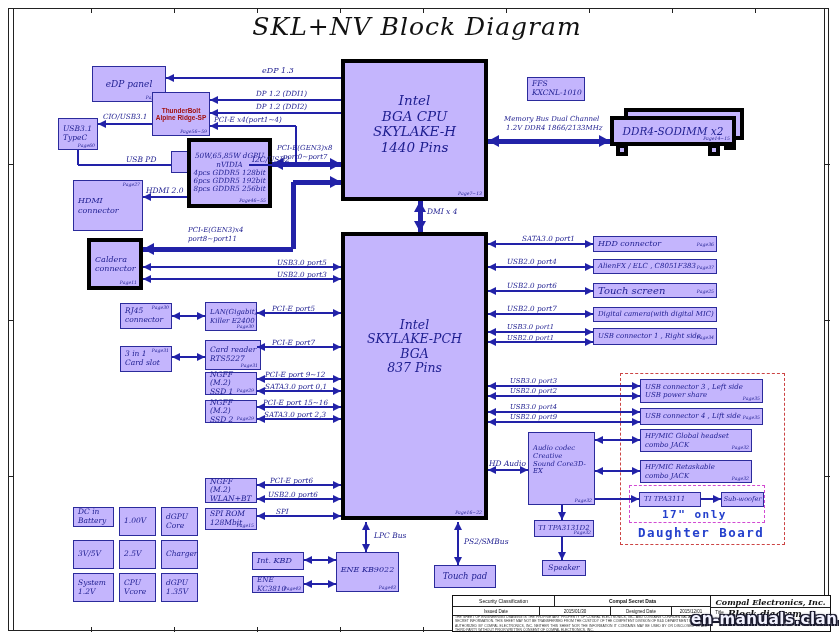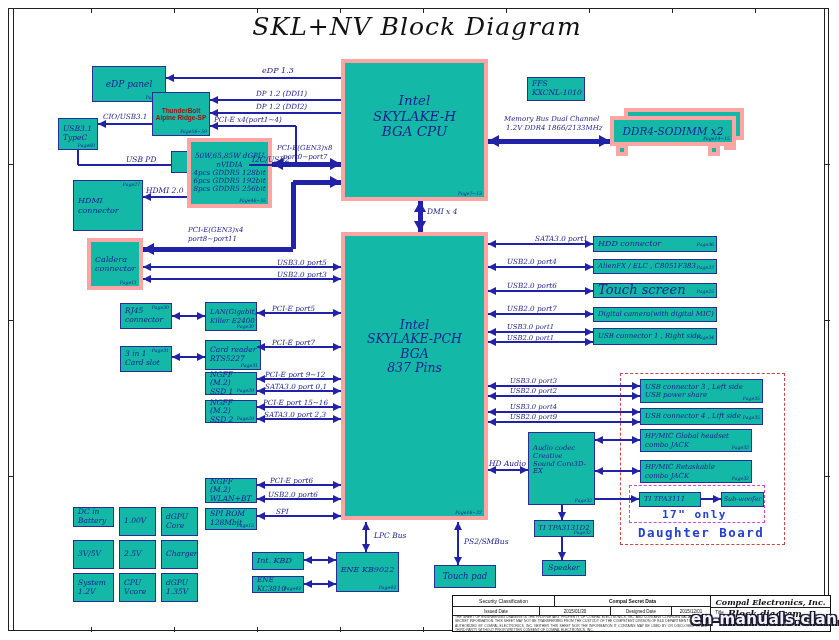--- a/index.html
+++ b/index.html
@@ -2,23 +2,23 @@
 <html><head>
 <meta charset="utf-8">
 <style>
   html,body{margin:0;padding:0;background:#fff}
   #stage{position:relative;width:839px;height:640px;background:#ffffff;overflow:hidden;
          font-family:"DejaVu Serif","Liberation Serif",serif}
   .frame{position:absolute;left:8px;top:8px;width:821px;height:623px;border:1.2px solid #222;box-sizing:border-box}
   .fline{position:absolute;background:#222}
   .title{position:absolute;left:252px;top:12px;width:330px;height:34px;text-align:center;
          font-style:italic;font-size:25px;color:#111;letter-spacing:1px}
-  .node{position:absolute;box-sizing:border-box;border:1.4px solid #2b2b9c;background:#14b8a6;
+  .node{position:absolute;box-sizing:border-box;border:1.4px solid #2b2b9c;background:#c4b5fd;
         display:flex;align-items:center;justify-content:center;color:#1d1d8f}
-  .node.thick{border:4px solid #fca5a5}
+  .node.thick{border:4px solid #000000}
   .node.tp{align-items:flex-start}
   .node.dash-red{border:1.4px dashed #cc4444;background:transparent}
   .node.dash-magenta{border:1.4px dashed #d24ad2;background:transparent}
   .nlines{font-style:italic;line-height:1.15;text-align:center;width:100%}
   .nlines.al{text-align:left;padding-left:4px;box-sizing:border-box}
   .tbtext .nlines{font-family:"Liberation Sans",sans-serif;font-style:normal;font-weight:bold;color:#a21212}
   .pg{position:absolute;right:2px;bottom:1px;font-size:4.6px;font-style:italic;color:#1d1d8f;white-space:nowrap}
   .pg-tr{top:1px;bottom:auto}
   .pg-r{bottom:auto;top:50%;transform:translateY(-50%)}
   .hl,.vl{position:absolute;background:#2222a8}
@@ -122,22 +122,23 @@
         <div>nVIDIA</div>
         <div>4pcs GDDR5 128bit</div>
         <div>6pcs GDDR5 192bit</div>
         <div>8pcs GDDR5 256bit</div>
       </div>
       <div class="pg">Page46~55</div>
     </div>
     <div class="node thick tp" style="left: 341px; top: 59px; width: 147px; height: 142px; padding-top: 30px;">
       <div class="nlines" style="font-size: 13.5px;">
         <div>Intel</div>
+        <div>BGA CPU</div>
         <div>SKYLAKE-H</div>
-        <div>BGA CPU</div>
+        <div>1440 Pins</div>
       </div>
       <div class="pg">Page7~13</div>
     </div>
     <div class="node" style="left: 527px; top: 77px; width: 58px; height: 24px;">
       <div class="nlines al" style="font-size: 7.5px;">
         <div>FFS</div>
         <div>KXCNL-1010</div>
       </div>
     </div>
     <div class="node thick" style="left: 624px; top: 108px; width: 120px; height: 32px;"></div>
@@ -227,21 +228,21 @@
       </div>
       <div class="pg pg-r">Page36</div>
     </div>
     <div class="node" style="left: 593px; top: 259px; width: 124px; height: 15px;">
       <div class="nlines al" style="font-size: 7px;">
         <div>AlienFX / ELC , C8051F383</div>
       </div>
       <div class="pg pg-r">Page37</div>
     </div>
     <div class="node" style="left: 593px; top: 283px; width: 124px; height: 15px;">
-      <div class="nlines al" style="font-size: 13px; font-style: italic;">
+      <div class="nlines al" style="font-size: 10px; font-style: italic;">
         <div>Touch screen</div>
       </div>
       <div class="pg pg-r">Page25</div>
     </div>
     <div class="node" style="left: 593px; top: 307px; width: 124px; height: 15px;">
       <div class="nlines al" style="font-size: 7px; font-style: italic;">
         <div>Digital camera(with digital MIC)</div>
       </div>
     </div>
     <div class="node" style="left: 593px; top: 328px; width: 124px; height: 17px;">
@@ -527,21 +528,21 @@
     <div class="lbl" style="left: 277px; top: 270px; font-size: 7.2px;">USB2.0 port3</div>
     <div class="lbl" style="left: 272px; top: 304px; font-size: 7.2px;">PCI-E port5</div>
     <div class="lbl" style="left: 272px; top: 338px; font-size: 7.2px;">PCI-E port7</div>
     <div class="lbl" style="left: 265px; top: 370px; font-size: 7.2px;">PCI-E port 9~12</div>
     <div class="lbl" style="left: 265px; top: 382px; font-size: 7.2px;">SATA3.0 port 0,1</div>
     <div class="lbl" style="left: 263px; top: 398px; font-size: 7.2px;">PCI-E port 15~16</div>
     <div class="lbl" style="left: 264px; top: 410px; font-size: 7.2px;">SATA3.0 port 2,3</div>
     <div class="lbl" style="left: 270px; top: 476px; font-size: 7.2px;">PCI-E port6</div>
     <div class="lbl" style="left: 268px; top: 490px; font-size: 7.2px;">USB2.0 port6</div>
     <div class="lbl" style="left: 276px; top: 507px; font-size: 7.2px;">SPI</div>
-    <div class="lbl" style="left: 535px; top: 234px; font-size: 7.2px;">SATA3.0 port1</div>
+    <div class="lbl" style="left: 522px; top: 234px; font-size: 7.2px;">SATA3.0 port1</div>
     <div class="lbl" style="left: 507px; top: 257px; font-size: 7.2px;">USB2.0 port4</div>
     <div class="lbl" style="left: 507px; top: 281px; font-size: 7.2px;">USB2.0 port6</div>
     <div class="lbl" style="left: 507px; top: 304px; font-size: 7.2px;">USB2.0 port7</div>
     <div class="lbl" style="left: 507px; top: 323px; font-size: 6.8px;">USB3.0 port1</div>
     <div class="lbl" style="left: 507px; top: 334px; font-size: 6.8px;">USB2.0 port1</div>
     <div class="lbl" style="left: 510px; top: 377px; font-size: 6.8px;">USB3.0 port3</div>
     <div class="lbl" style="left: 510px; top: 387px; font-size: 6.8px;">USB2.0 port2</div>
     <div class="lbl" style="left: 510px; top: 403px; font-size: 6.8px;">USB3.0 port4</div>
     <div class="lbl" style="left: 510px; top: 413px; font-size: 6.8px;">USB2.0 port9</div>
     <div class="lbl" style="left: 489px; top: 459px; font-size: 7.5px;">HD Audio</div>

